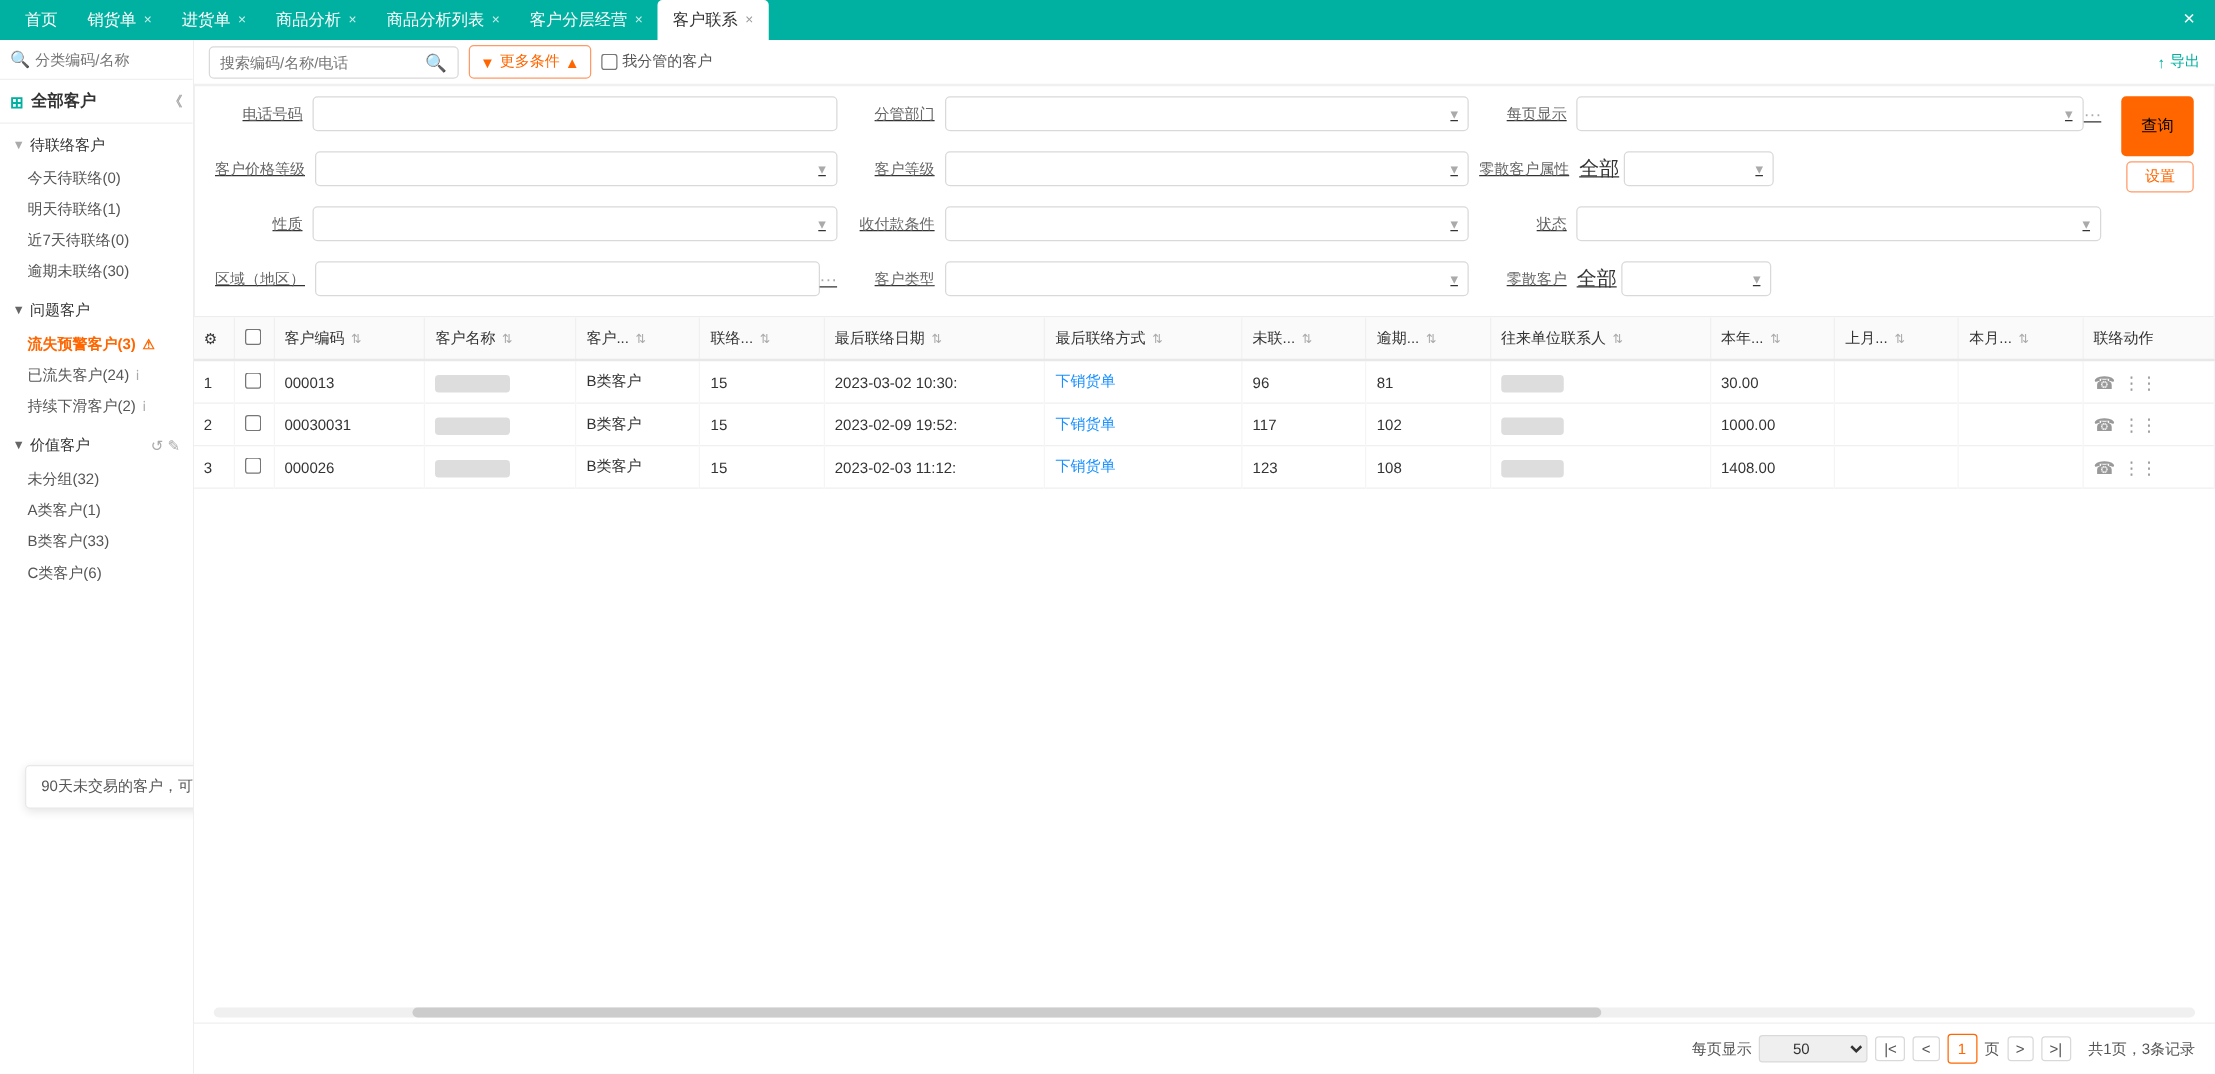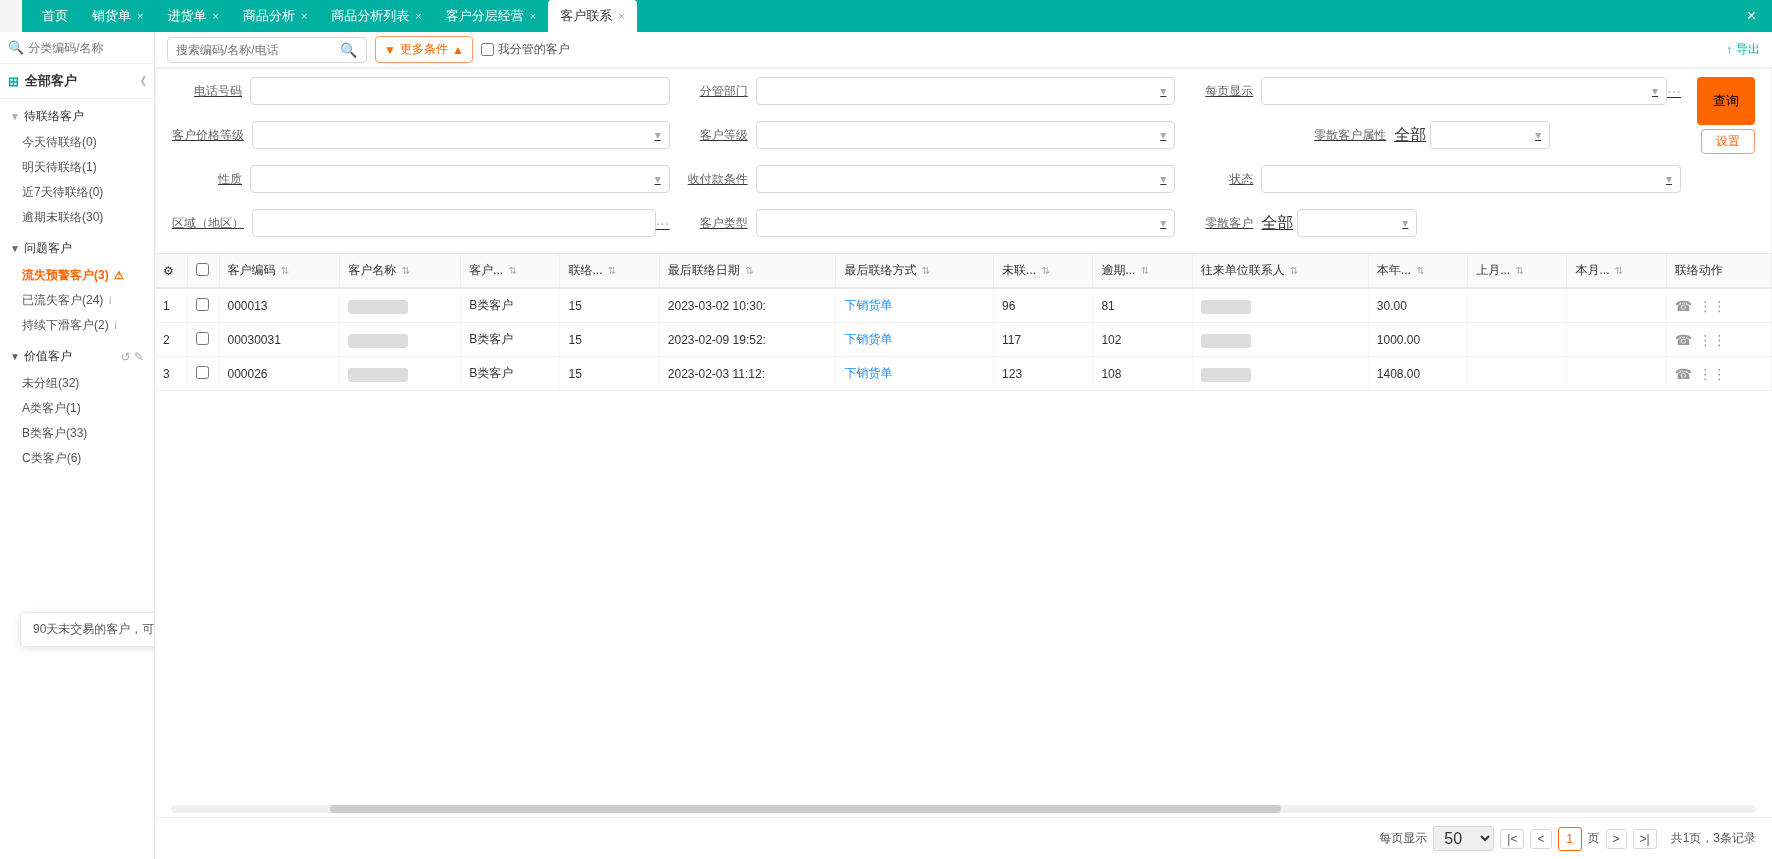--- a/index.html
+++ b/index.html
@@ -5,21 +5,20 @@
     * { box-sizing: border-box; margin: 0; padding: 0; }
     body { font-family: "Microsoft YaHei", Arial, sans-serif; font-size: 12px; background: #f5f5f5; color: #333; }
 
     
     .tab-bar {
       display: flex;
       align-items: center;
       background: #00b0a0;
       height: 32px;
       padding: 0 8px;
-      margin-left: 22px;
     }
     .tab-item {
       display: flex;
       align-items: center;
       padding: 0 12px;
       height: 32px;
       color: #fff;
       font-size: 13px;
       cursor: pointer;
       white-space: nowrap;
@@ -351,22 +350,22 @@
       padding: 8px 16px;
       border-top: 1px solid #f0f0f0;
       background: #fff;
       gap: 6px;
       font-size: 12px;
       color: #555;
     }
     .page-select {
       border: 1px solid #d9d9d9;
       border-radius: 3px;
-      padding: 2px 6px;
-      font-size: 16px;
+      padding: 2px 22px;
+      font-size: 12px;
       color: #333;
     }
     .page-btn {
       border: 1px solid #d9d9d9;
       background: #fff;
       border-radius: 3px;
       padding: 2px 6px;
       cursor: pointer;
       color: #555;
       font-size: 12px;
@@ -571,21 +570,21 @@
                 <span class="arrow">▾</span>
               </div>
             </div>
             <div class="filter-field">
               <span class="filter-label">客户等级</span>
               <div class="filter-select">
                 <span></span>
                 <span class="arrow">▾</span>
               </div>
             </div>
-            <div class="filter-field" style="align-items:center;justify-content:center;">
+            <div class="filter-field" style="align-items:center;">
               <span class="filter-label">零散客户属性</span>
               <span class="filter-inline-value" style="margin-right:4px;">全部</span>
               <div class="filter-select" style="flex:none; width:120px;">
                 <span></span>
                 <span class="arrow">▾</span>
               </div>
             </div>
           </div>
           <div class="filter-row">
             <div class="filter-field">

